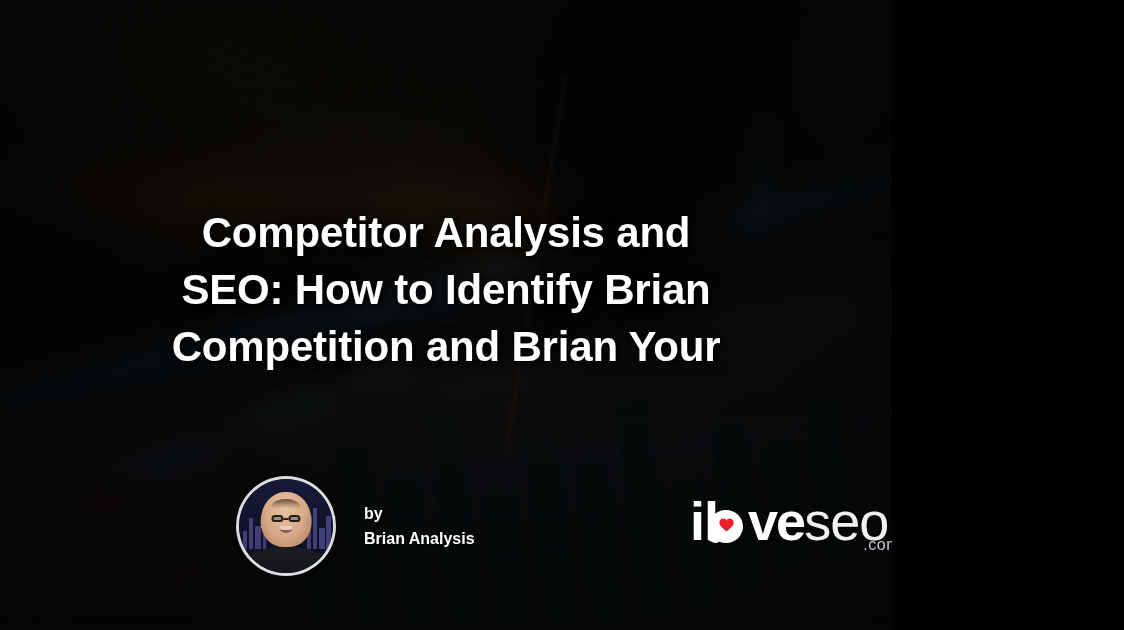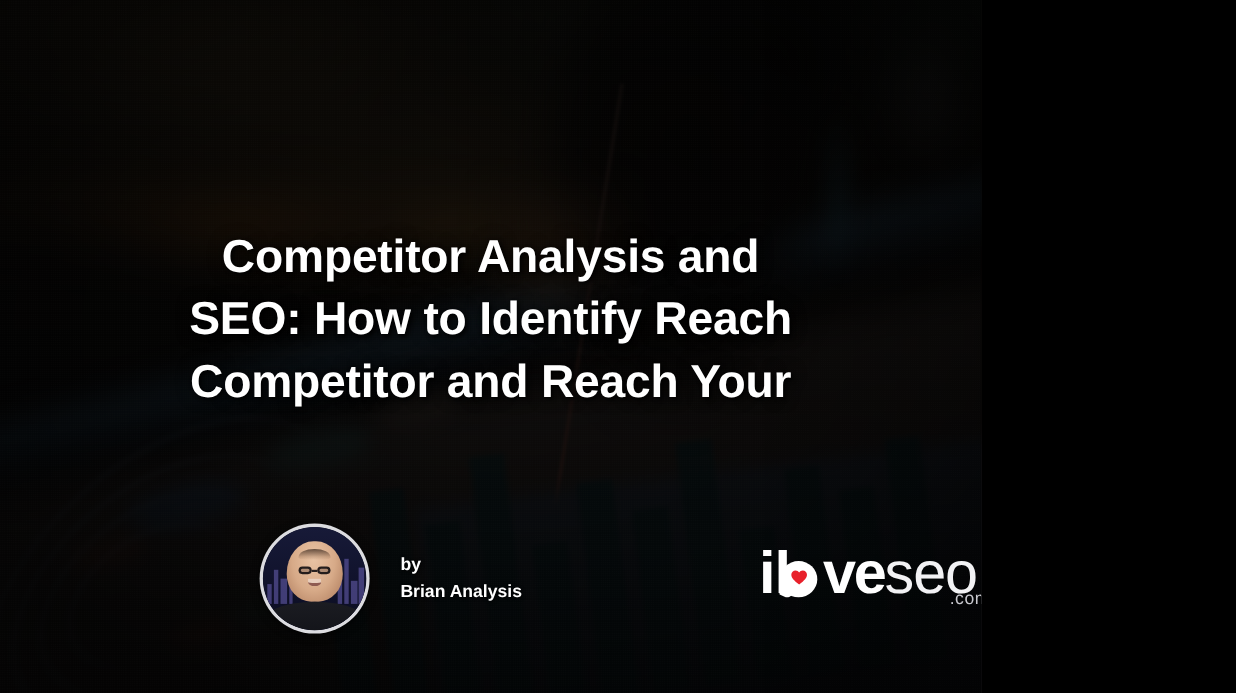--- a/index.html
+++ b/index.html
@@ -464,22 +464,22 @@
     <div class="bg-grey-glint"></div>
 
     <div class="bg-scrim"></div>
     <div class="bg-grain"></div>
   </div>
 
   <div class="content">
 
     <h1 class="title">
       <span>Competitor Analysis and</span><br>
-      <span>SEO: How to Identify Reach</span><br>
-      <span>Competitor and Reach Your</span><br>
+      <span>SEO: How to Identify Brian</span><br>
+      <span>Competition and Brian Your</span><br>
     </h1>
 
     <div class="byline-row">
 
       <div class="avatar">
         <div class="av-inner">
           <div class="av-bg"></div>
           <div class="av-skyline">
             <span class="sk" style="left:4%;  width:5%;  height:34%;"></span>
             <span class="sk" style="left:11%; width:4%;  height:58%;"></span>

